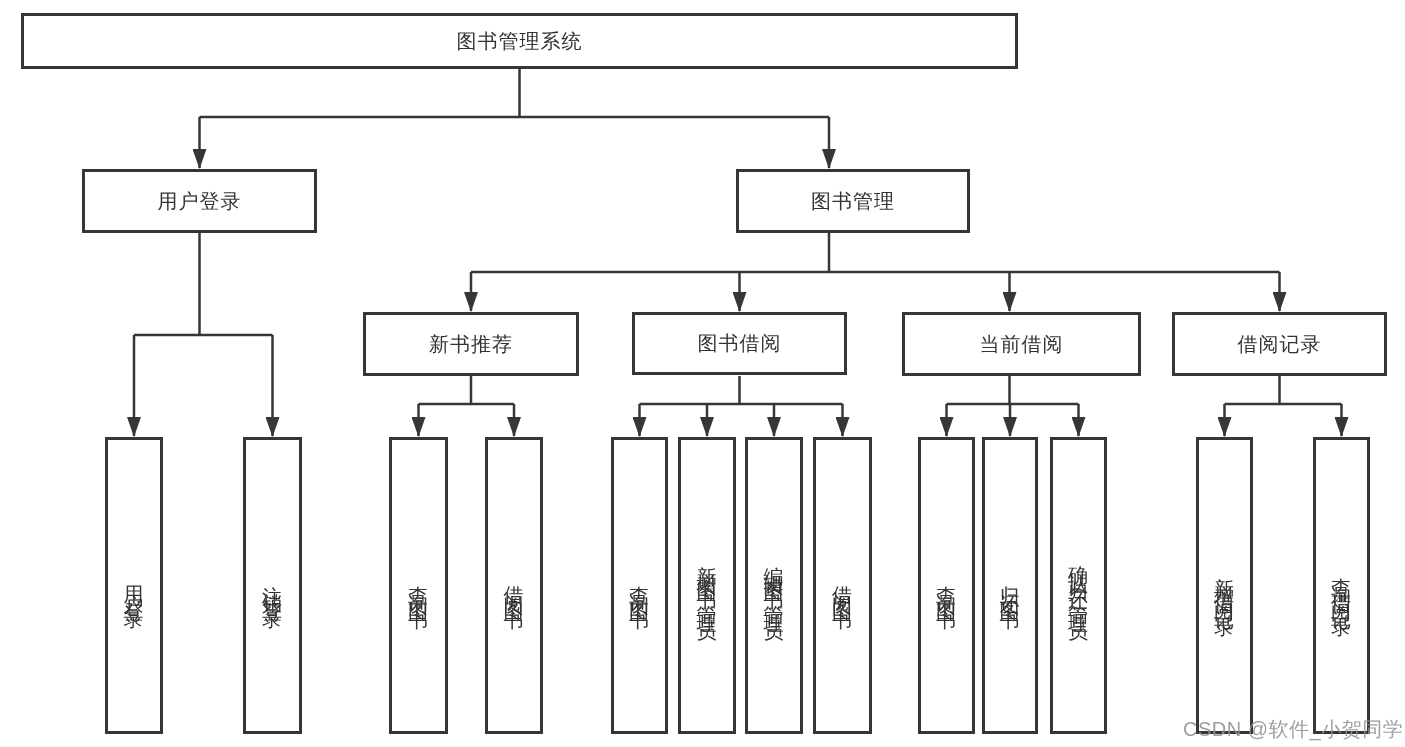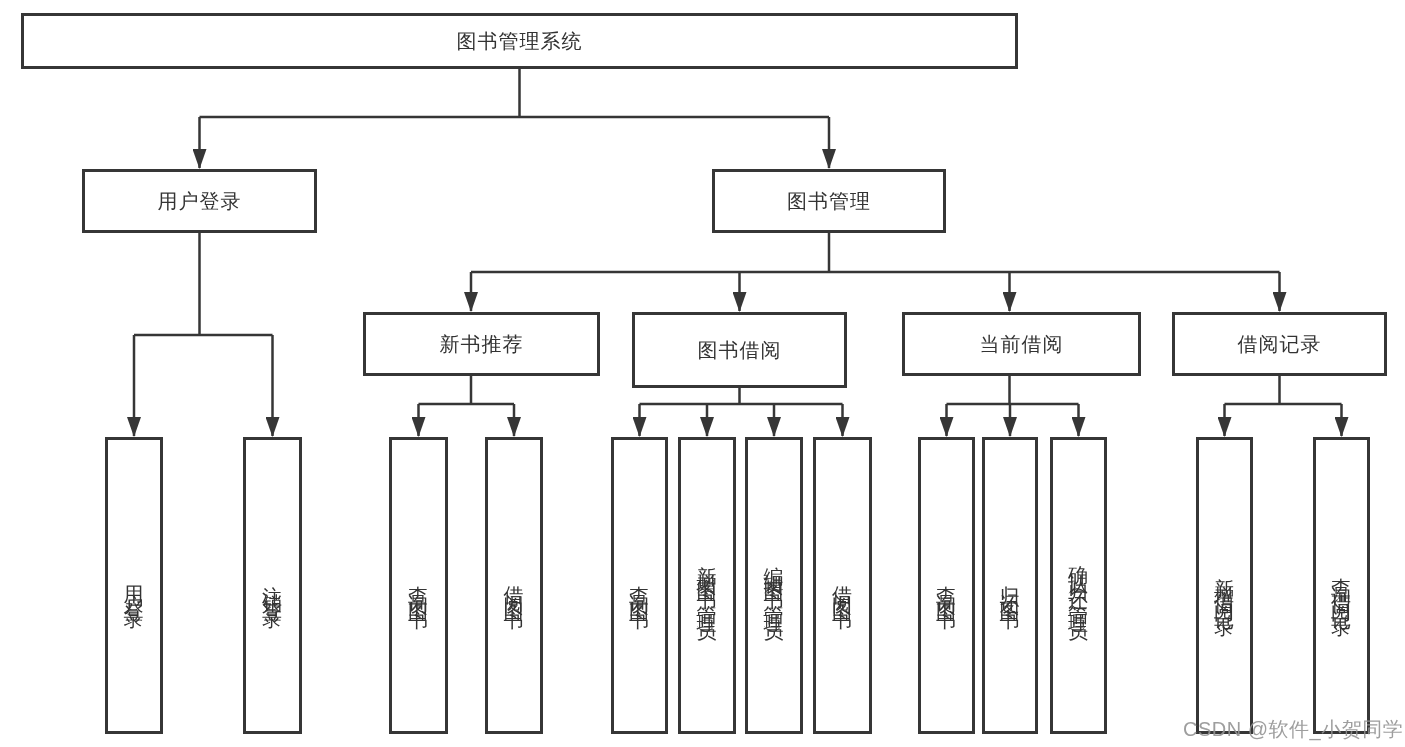--- a/index.html
+++ b/index.html
@@ -107,24 +107,24 @@
     <line x1="1078.5" y1="404" x2="1078.5" y2="436" stroke="#363636" stroke-width="2.5" marker-end="url(#arr)"></line>
 
     <path d="M1279.5 376 V404 M1224.5 404 H1341.5" fill="none" stroke="#363636" stroke-width="2.5"></path>
     <line x1="1224.5" y1="404" x2="1224.5" y2="436" stroke="#363636" stroke-width="2.5" marker-end="url(#arr)"></line>
     <line x1="1341.5" y1="404" x2="1341.5" y2="436" stroke="#363636" stroke-width="2.5" marker-end="url(#arr)"></line>
   </svg>
 
   <div class="node" style="left:21px; top:13px; width:997px; height:56px;">图书管理系统</div>
 
   <div class="node" style="left:82px; top:169px; width:235px; height:64px;">用户登录</div>
-  <div class="node" style="left:712px; top:169px; width:234px; height:64px;">图书管理</div>
+  <div class="node" style="left:736px; top:169px; width:234px; height:64px;">图书管理</div>
 
-  <div class="node" style="left:363px; top:312px; width:237px; height:64px;">新书推荐</div>
-  <div class="node" style="left:632px; top:312px; width:215px; height:76px;">图书借阅</div>
+  <div class="node" style="left:363px; top:312px; width:216px; height:64px;">新书推荐</div>
+  <div class="node" style="left:632px; top:312px; width:215px; height:63px;">图书借阅</div>
   <div class="node" style="left:902px; top:312px; width:239px; height:64px;">当前借阅</div>
   <div class="node" style="left:1172px; top:312px; width:215px; height:64px;">借阅记录</div>
 
   <div class="leaf" style="left:105px; top:437px; width:58px; height:297px;">
     <span class="vtext">用户登录</span>
   </div>
   <div class="leaf" style="left:243px; top:437px; width:59px; height:297px;">
     <span class="vtext">注销登录</span>
   </div>
 

